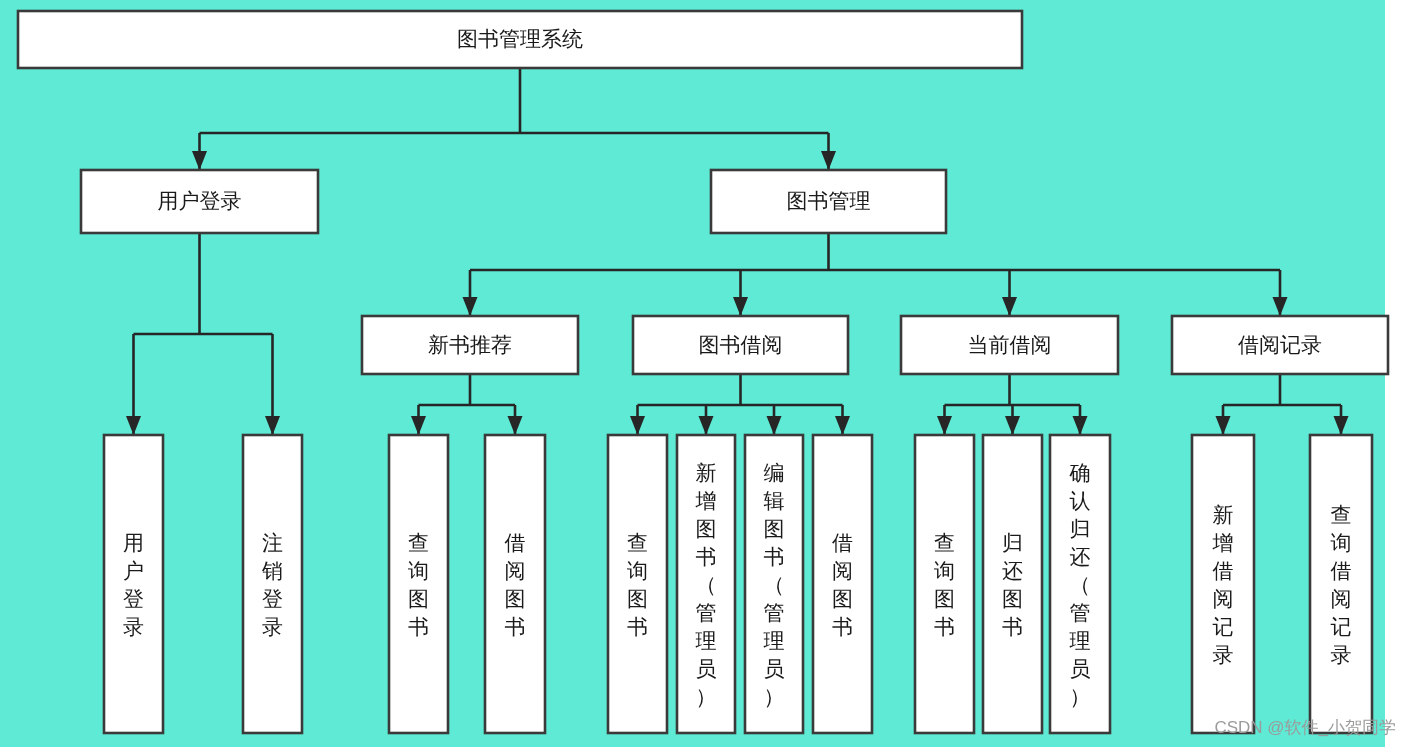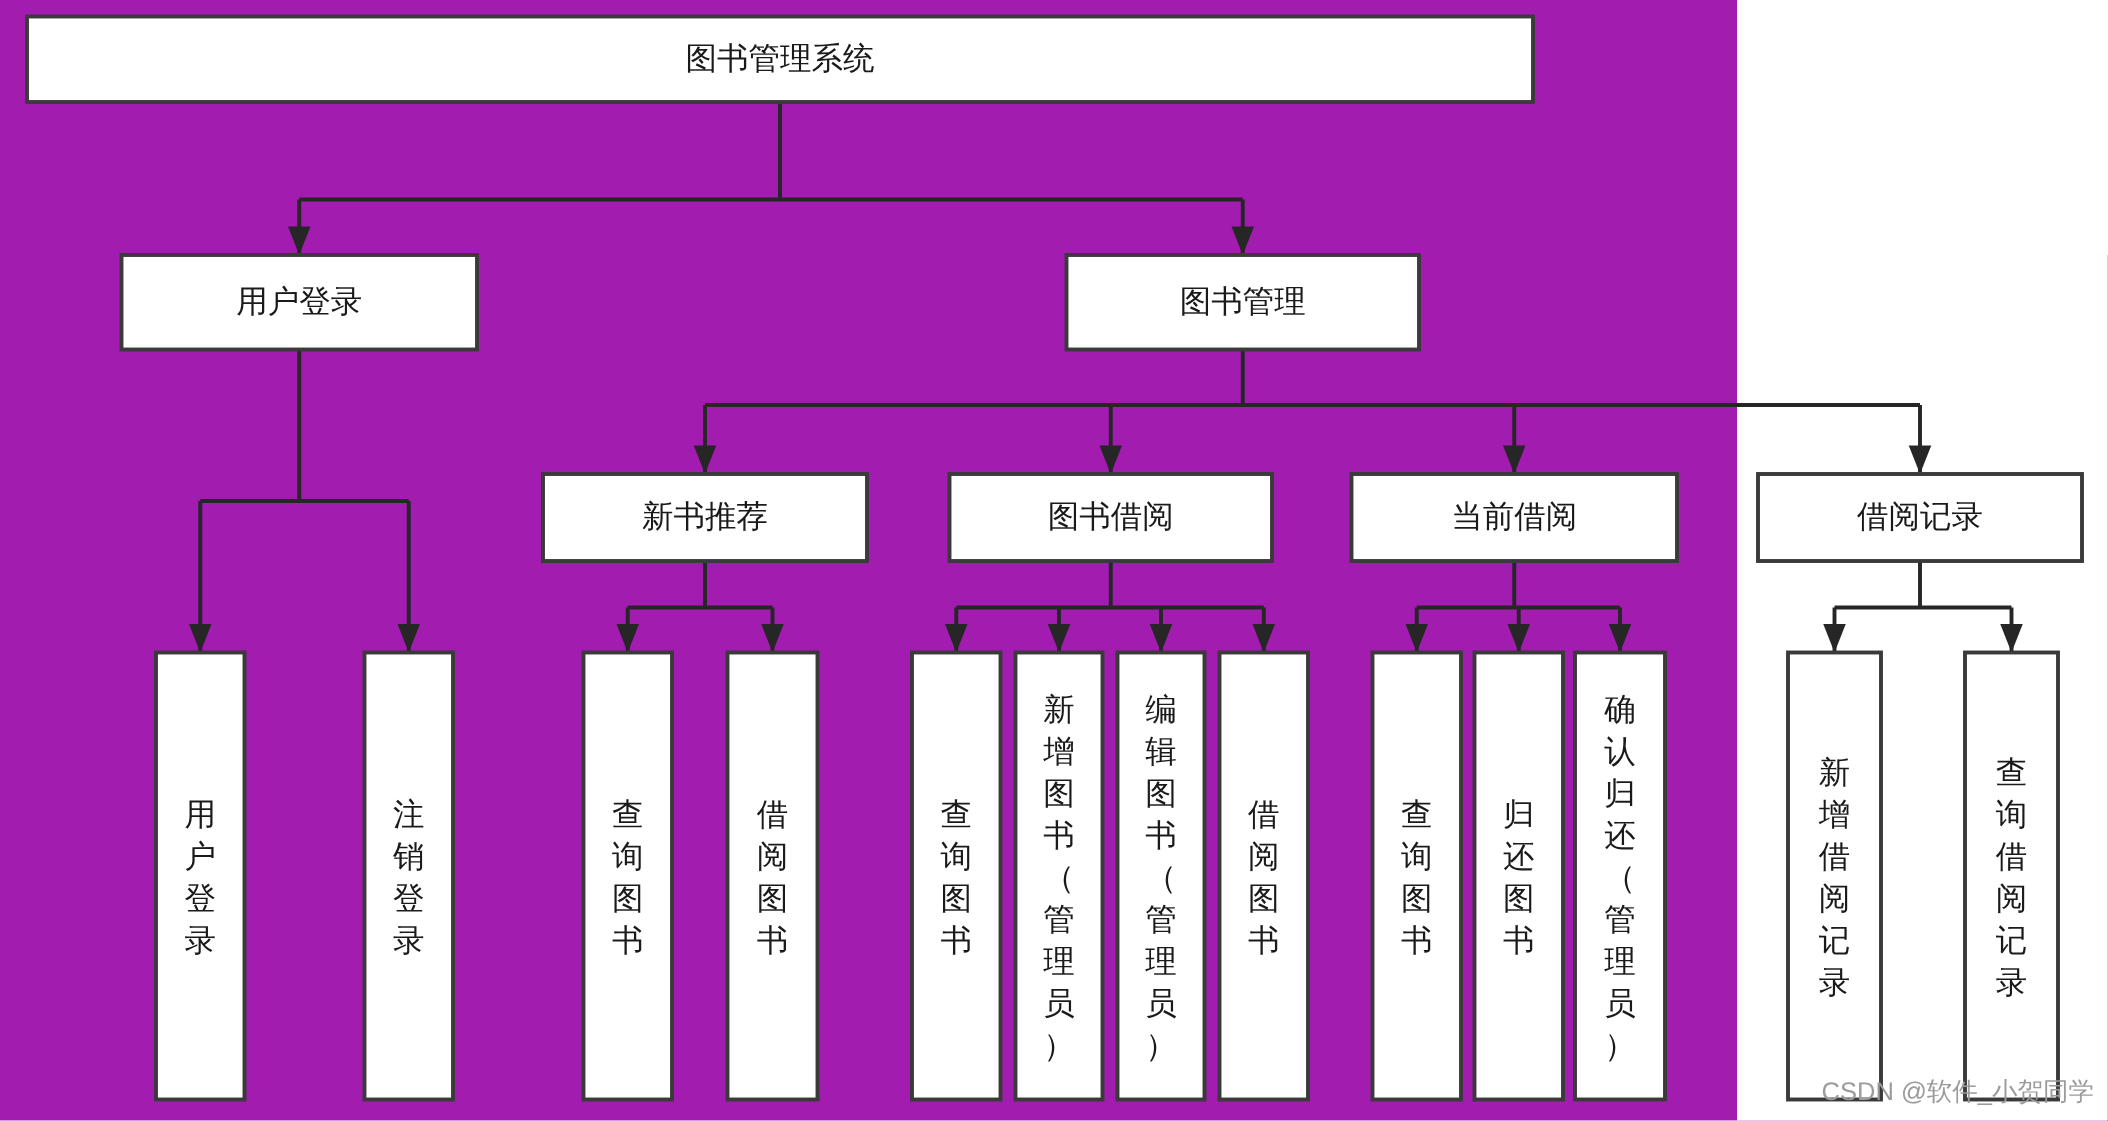--- a/index.html
+++ b/index.html
@@ -9,23 +9,23 @@
     background: #ffffff;
   }
   body {
     width: 1405px;
     height: 747px;
     font-family: "Liberation Sans", "DejaVu Sans", sans-serif;
     overflow: hidden;
   }
   #diagram-root {
     position: relative;
-    width: 1158px;
+    width: 1385px;
     height: 747px;
-    background: #a21caf;
+    background: #5eead4;
   }
   svg#diagram-canvas {
     position: absolute;
     left: 0;
     top: 0;
     width: 1405px;
     height: 747px;
     display: block;
   }
   .node-rect {

